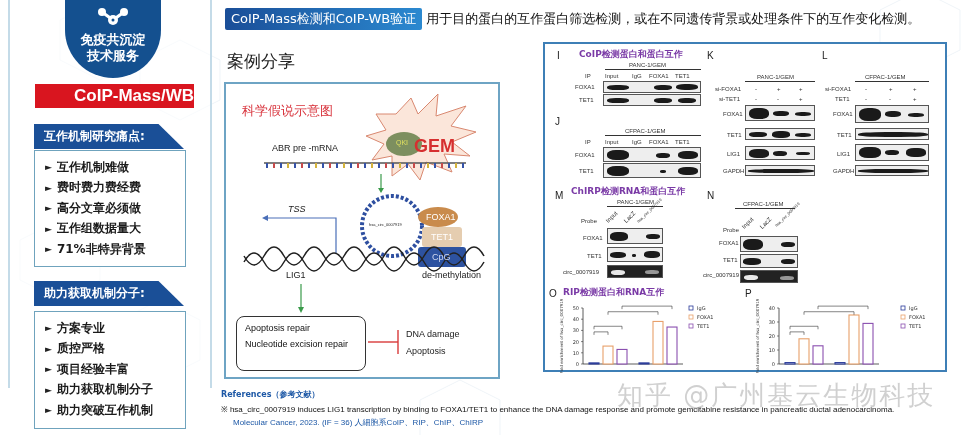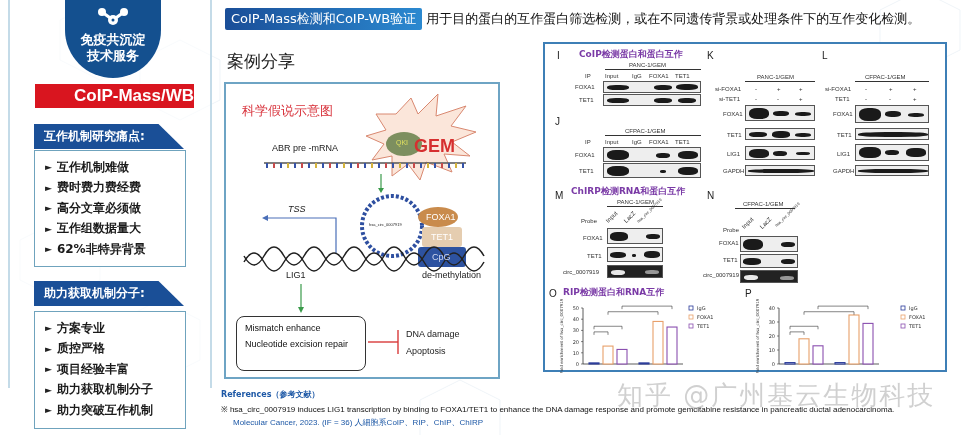--- a/index.html
+++ b/index.html
@@ -96,21 +96,21 @@
     <div class="item">
         <span class="arrow">►</span>
         <span>高分文章必须做</span>
       </div>
     <div class="item">
         <span class="arrow">►</span>
         <span>互作组数据量大</span>
       </div>
     <div class="item">
         <span class="arrow">►</span>
-        <span>62%非特异背景</span>
+        <span>71%非特异背景</span>
       </div>
   </div>
 
   <div class="sec-head" style="top:281px;">助力获取机制分子:</div>
   <div class="sec-box" style="top:311px; height:118px;">
     <div class="item">
         <span class="arrow">►</span>
         <span>方案专业</span>
       </div>
     <div class="item">
@@ -205,21 +205,21 @@
   <div class="lbl" style="left:170px;top:55px;font-size:7px;color:#e0e060;">QKI</div>
   <div class="lbl" style="left:46px;top:59px;">ABR pre -mRNA</div>
   <div class="lbl" style="left:143px;top:138px;font-size:4px;">hsa_circ_0007919</div>
   <div class="lbl" style="left:62px;top:120px;font-style:italic;">TSS</div>
   <div class="lbl" style="left:200px;top:128px;color:#fff;">FOXA1</div>
   <div class="lbl" style="left:205px;top:148px;color:#fff;">TET1</div>
   <div class="lbl" style="left:206px;top:168px;color:#cfd8f0;">CpG</div>
   <div class="lbl" style="left:60px;top:186px;">LIG1</div>
   <div class="lbl" style="left:196px;top:186px;">de-methylation</div>
   <div class="repair-box">
-    <div>Mismatch enhance</div>
+    <div>Apoptosis repair</div>
     <div>Nucleotide excision repair</div>
   </div>
   <div class="lbl" style="left:180px;top:245px;">DNA damage</div>
   <div class="lbl" style="left:180px;top:262px;">Apoptosis</div>
 </div>
 
 <div class="fig">
 
   <div class="plabel" style="left:12px;top:6px;">I</div>
   <div class="ptitle" style="left:34px;top:4px;">CoIP检测蛋白和蛋白互作</div>

